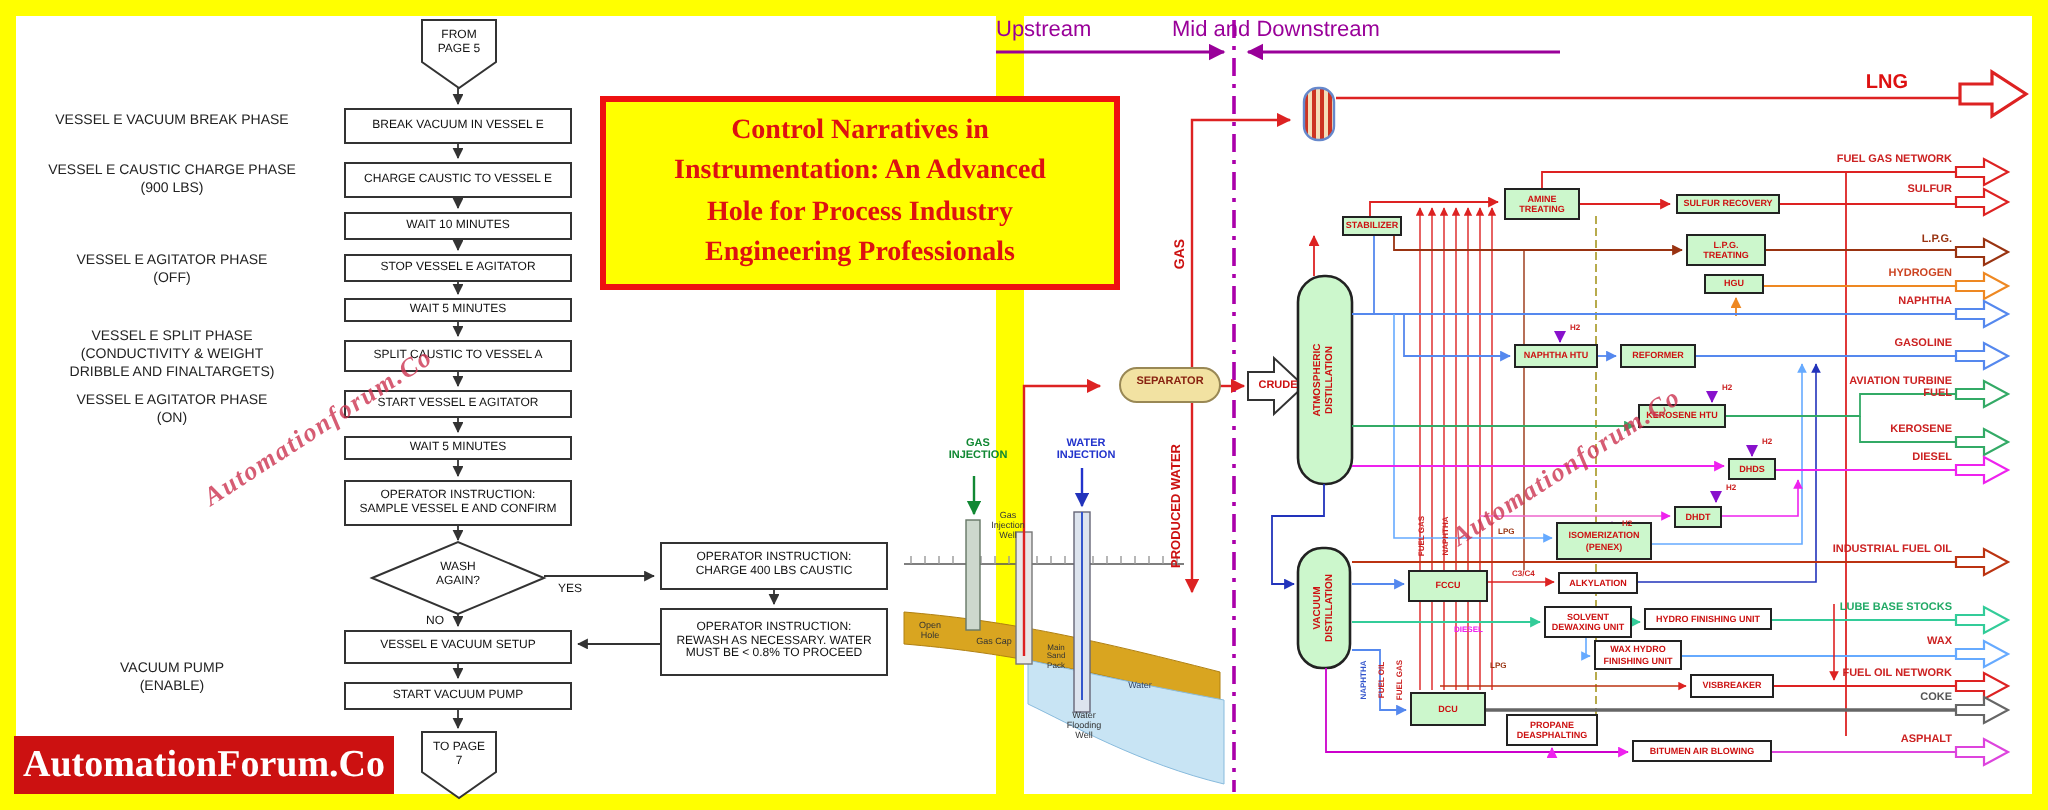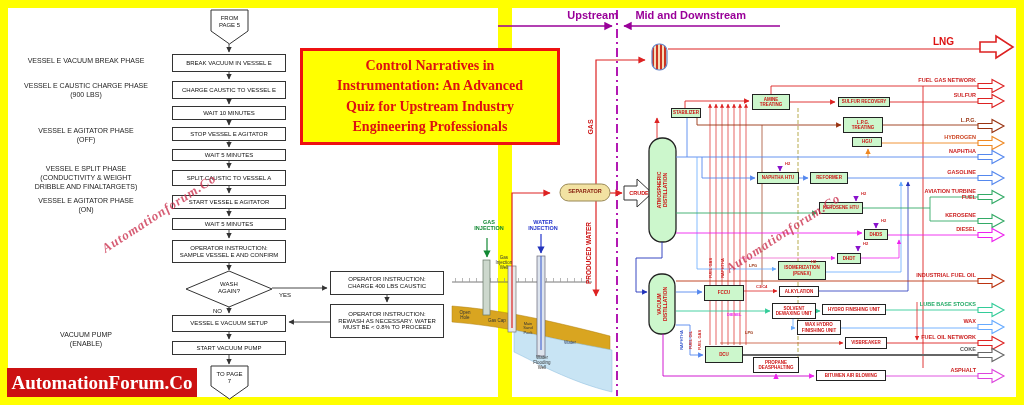--- a/index.html
+++ b/index.html
@@ -23,21 +23,21 @@
   #title-box{position:absolute;left:300px;top:48px;width:260px;height:97px;background:#ffff00;
      border:3px solid #ee1111;box-sizing:border-box;display:flex;align-items:center;justify-content:center;
      text-align:center;color:#dd1111;font-family:"Liberation Serif",serif;font-weight:bold;
      font-size:14px;line-height:1.45;z-index:30;}
   #banner{position:absolute;left:7px;top:368px;width:190px;height:29px;background:#cc1111;
      color:#fff;font-family:"Liberation Serif",serif;font-weight:bold;font-size:19px;
      display:flex;align-items:center;justify-content:center;z-index:20;}
   .wm{position:absolute;color:rgba(204,51,80,.8);font-family:"Liberation Serif",serif;
       font-style:italic;font-weight:bold;font-size:13px;letter-spacing:1px;transform:rotate(-33deg);z-index:15;}
   
-  .hdr{position:absolute;color:#990099;font-weight:bold;font-size:11px;text-align:right;}
+  .hdr{position:absolute;color:#990099;font-weight:normal;font-size:11px;text-align:left;}
   .unit{position:absolute;border:1px solid #222;color:#cc1111;font-weight:bold;font-size:4.5px;
         line-height:1.15;display:flex;align-items:center;justify-content:center;text-align:center;
         box-sizing:border-box;padding:0 1px;}
   .g{background:#ccf7cc;} .w{background:#ffffff;} .thick{border-width:1.5px;}
   .vtxt{position:absolute;display:flex;align-items:center;justify-content:center;text-align:center;
         transform:rotate(-90deg);font-weight:bold;}
   .vessel-label{color:#cc1111;font-size:5px;line-height:1.2;}
   .outlbl{position:absolute;font-weight:bold;font-size:5.5px;text-align:right;right:48px;line-height:1.1;}
   .il{position:absolute;font-weight:bold;font-size:4px;}
   .ilv{position:absolute;width:30px;height:6px;transform:rotate(-90deg);font-weight:bold;font-size:4px;
@@ -367,18 +367,18 @@
   <div class="utxt pre" style="left:518px;top:322px;width:20px;font-size:4px">Main
 Sand
 Pack</div>
   <div class="utxt" style="left:558px;top:341px;width:24px;color:#334466">Water</div>
   <div class="utxt pre" style="left:527px;top:356px;width:30px">Water
 Flooding
 Well</div>
 
   <div id="title-box" class="pre">Control Narratives in
 Instrumentation: An Advanced
-Quiz for Upstream Industry
+Hole for Process Industry
 Engineering Professionals</div>
   <div id="banner">AutomationForum.Co</div>
   <div class="wm" style="left:88px;top:190px;width:190px">Automationforum.Co</div>
   <div class="wm" style="left:712px;top:210px;width:190px">Automationforum.Co</div>
 </div>
 
 </body></html>

